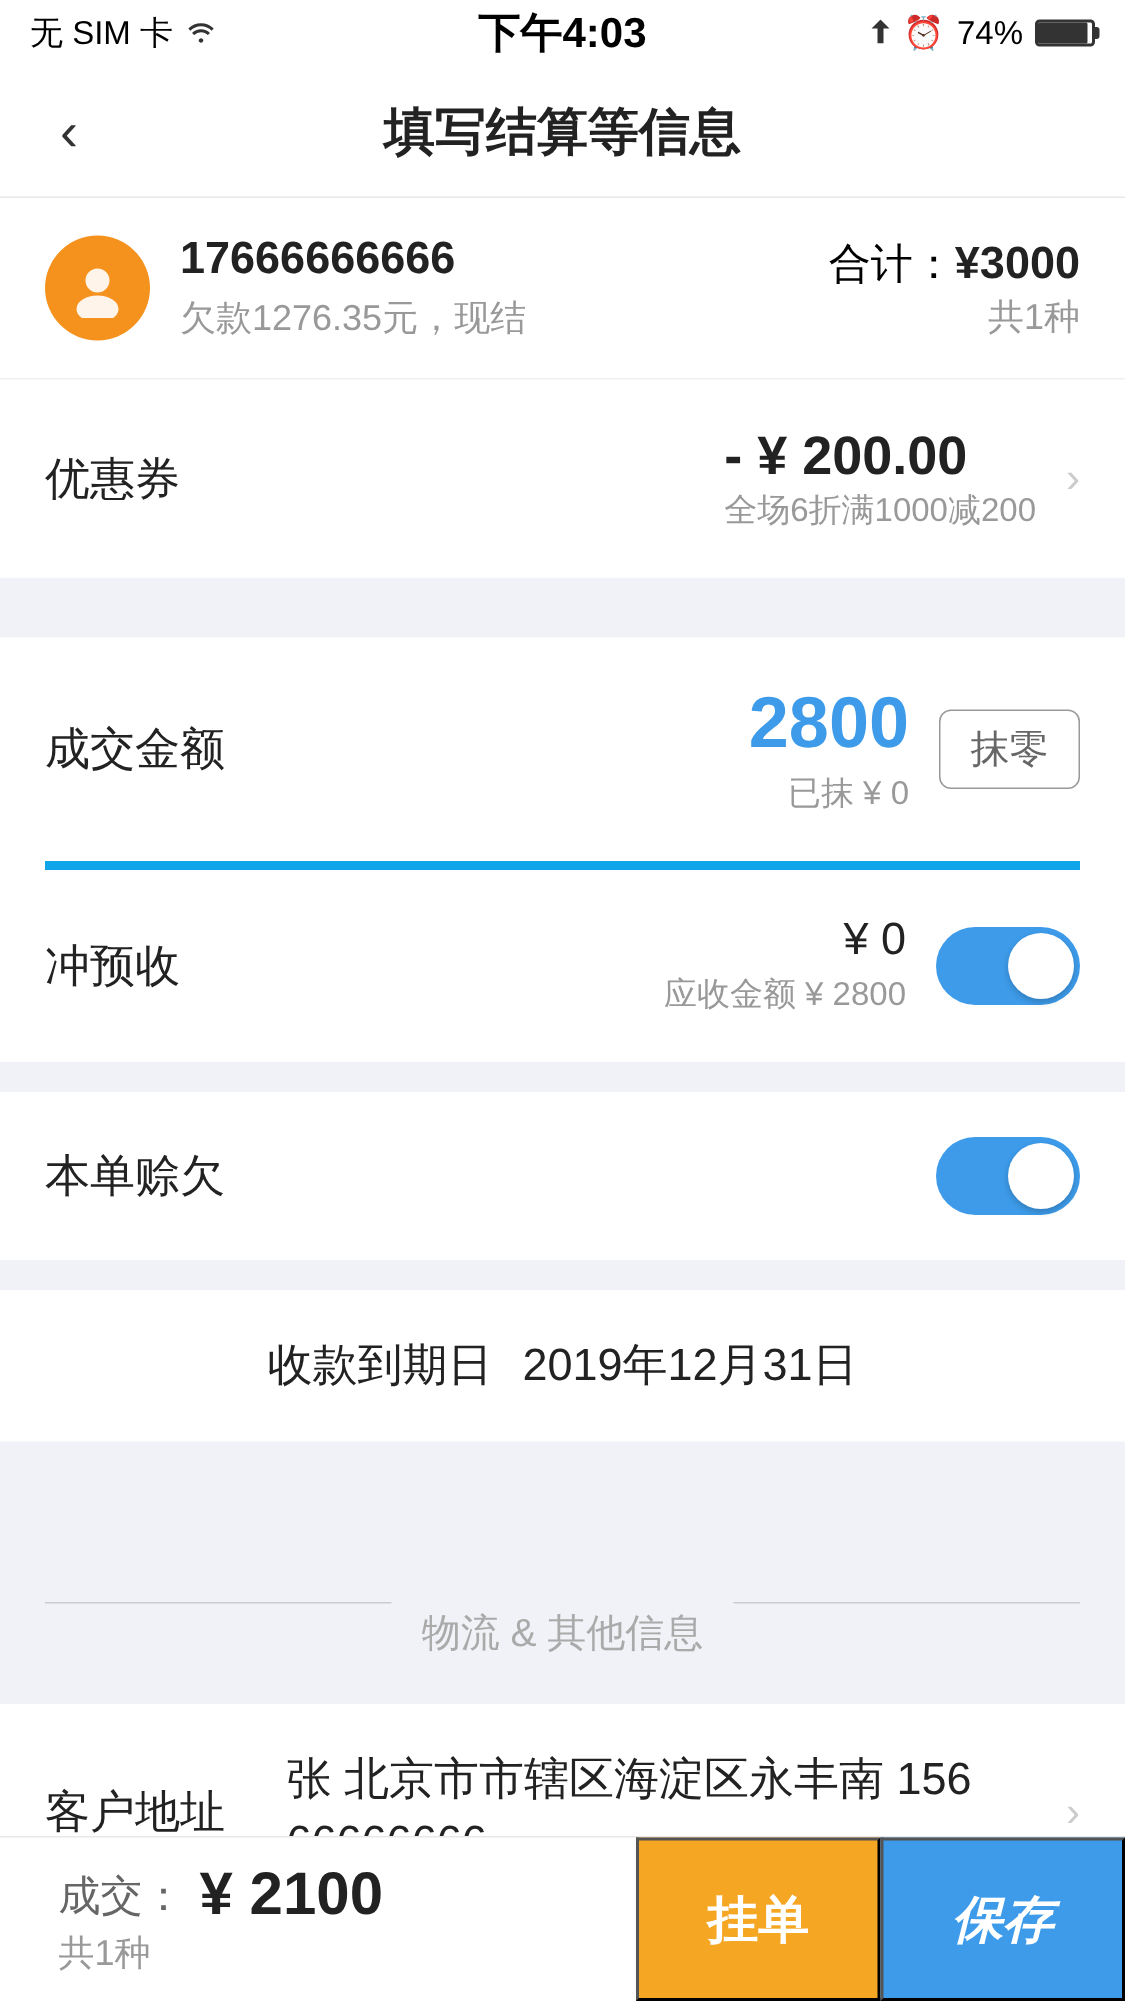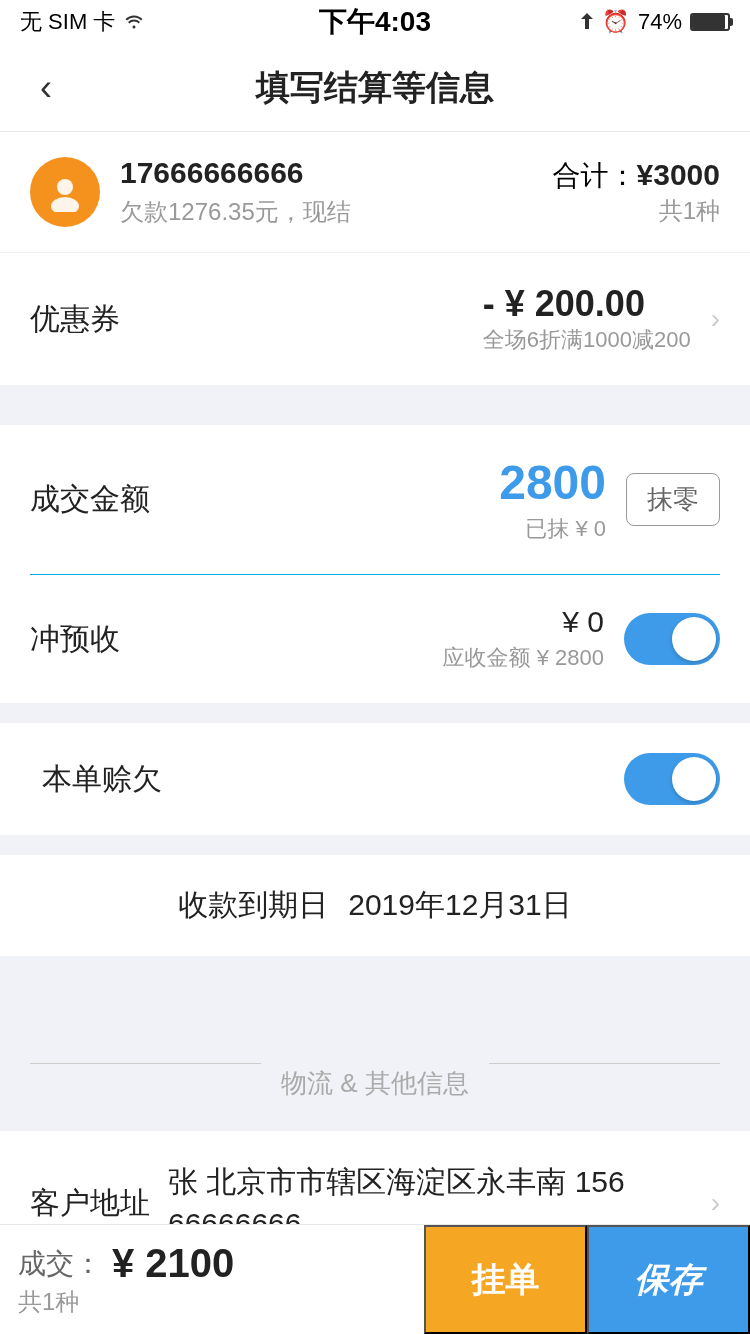--- a/index.html
+++ b/index.html
@@ -188,21 +188,21 @@
     
     .amount-section {
       background: #fff;
       padding: 0 30px;
     }
     .amount-row {
       display: flex;
       align-items: center;
       justify-content: space-between;
       padding: 30px 0;
-      border-bottom: 1px solid #0ea5e9;
+      border-bottom: 6px solid #0ea5e9;
     }
     .amount-row:last-child {
       border-bottom: none;
     }
     .row-label {
       font-size: 30px;
       color: #222;
     }
     .row-right {
       display: flex;
@@ -309,21 +309,21 @@
       background: #fff;
       padding: 30px 30px;
       display: flex;
       align-items: center;
       justify-content: space-between;
     }
     .address-label {
       font-size: 30px;
       color: #222;
       flex-shrink: 0;
-      margin-right: 18px;
+      margin-right: 41px;
     }
     .address-content {
       font-size: 30px;
       color: #222;
       flex: 1;
       line-height: 1.4;
     }
 
     
     .bottom-bar {
@@ -331,21 +331,21 @@
       bottom: 0;
       left: 0;
       width: 750px;
       height: 110px;
       background: #fff;
       display: flex;
       align-items: center;
       border-top: 1px solid #e8e8e8;
     }
     .bottom-info {
-      padding: 0 18px;
+      padding: 0 39px;
       flex: 1;
     }
     .bottom-deal {
       font-size: 28px;
       color: #666;
       display: flex;
       align-items: center;
       gap: 10px;
     }
     .bottom-deal-value {
@@ -467,21 +467,21 @@
         <div class="toggle">
           <div class="toggle-knob"></div>
         </div>
       </div>
     </div>
   </div>
 
   <div class="section-separator"></div>
 
   <div class="card">
-    <div class="amount-row" style="padding:30px;margin-left:12px;">
+    <div class="amount-row" style="padding:30px;">
       <span class="row-label">本单赊欠</span>
       <div class="toggle">
         <div class="toggle-knob"></div>
       </div>
     </div>
   </div>
 
   <div class="card" style="margin-top:0;">
     <div class="due-date-row">
       <span class="due-date-label">收款到期日</span>

